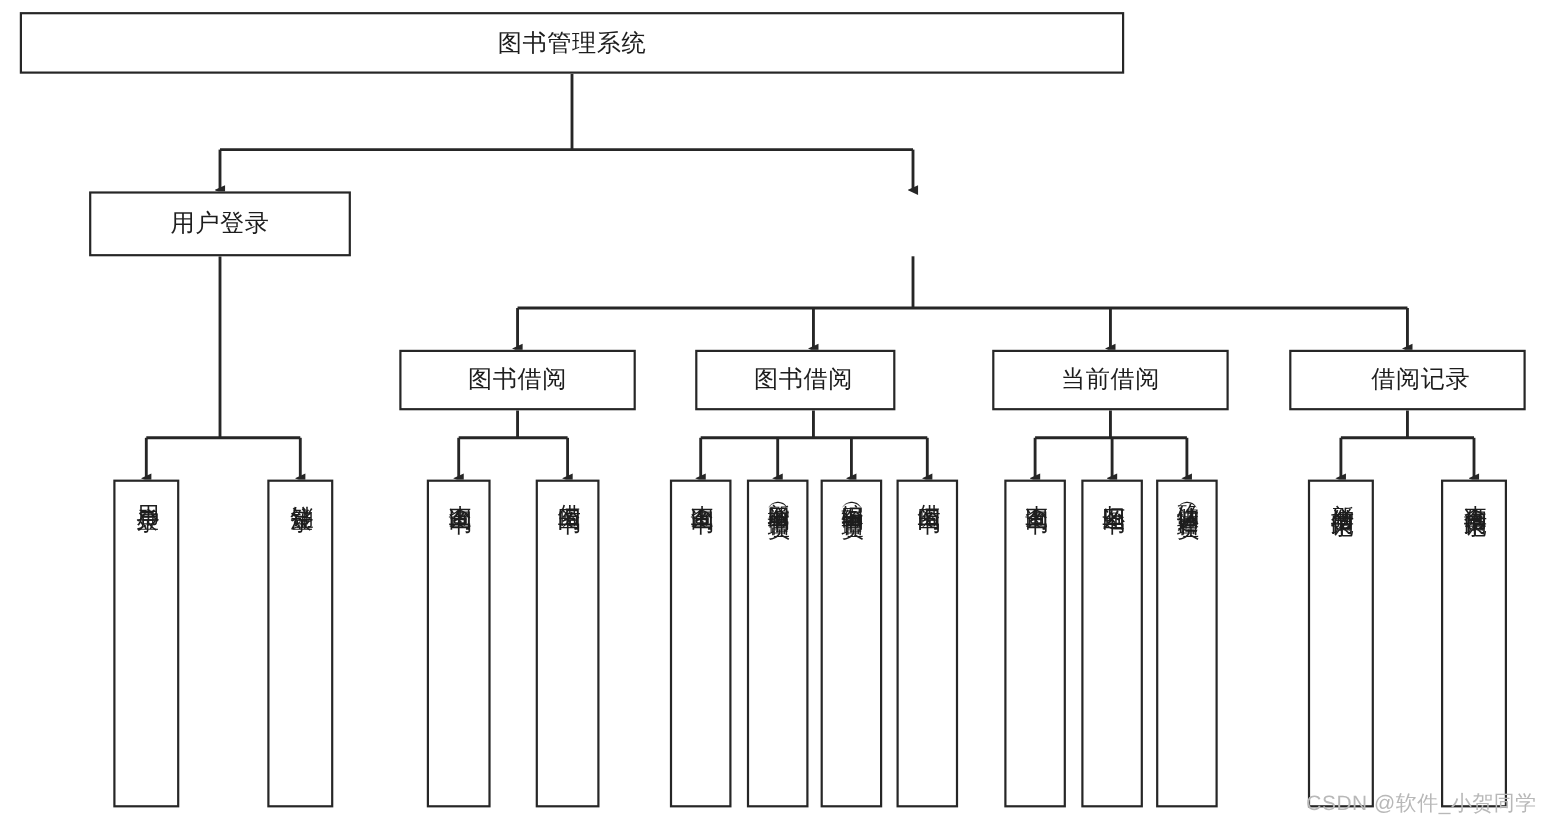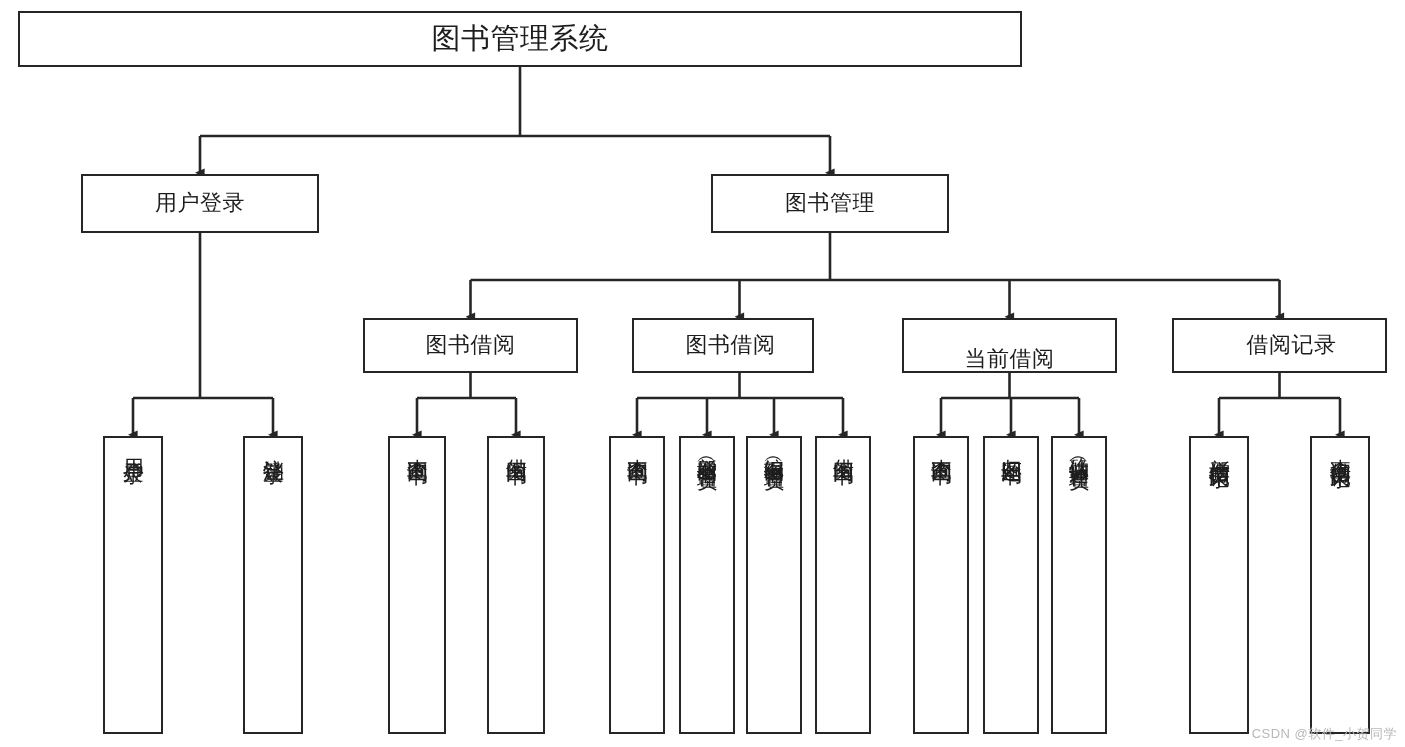--- a/index.html
+++ b/index.html
@@ -43,21 +43,21 @@
     color: #1d1d1d;
     letter-spacing: 0.5px;
     white-space: nowrap;
   }
   
   .h-node .node-label {
     font-size: 22px;
     line-height: 1.1;
   }
   .root.h-node .node-label {
-    font-size: 29px;
+    font-size: 22px;
     text-align: center;
   }
   
   .v-node {
     align-items: flex-start;
     justify-content: center;
     padding-top: 4px;
   }
   .v-node .node-label {
     writing-mode: vertical-rl;
@@ -69,21 +69,21 @@
     white-space: nowrap;
   }
   .v-node.tall .node-label {
     font-size: 20px;
     line-height: 1.34;
   }
   .watermark {
     position: absolute;
     right: 8px;
     bottom: 4px;
-    font-size: 13px;
+    font-size: 19px;
     color: #b8b8b8;
     letter-spacing: 0.5px;
     z-index: 5;
     white-space: nowrap;
   }
 </style>
 </head>
 <body>
 
 <div id="canvas">
@@ -132,33 +132,30 @@
   </svg>
 
   <div class="node root h-node" style="left:18px; top:11px; width:1004px; height:56px;">
     <span class="node-label">图书管理系统</span>
   </div>
 
   <div class="node h-node" style="left:81px; top:174px; width:238px; height:59px;">
     <span class="node-label">用户登录</span>
   </div>
 
-  <div class="node h-node" style="left:711px; top:174px; width:238px; height:59px;">
-    <span class="node-label">图书管理</span>
-  </div>
 
   <div class="node h-node" style="left:363px; top:318px; width:215px; height:55px;">
     <span class="node-label">图书借阅</span>
   </div>
 
   <div class="node h-node" style="left:632px; top:318px; width:182px; height:55px;padding-left:15px;">
     <span class="node-label">图书借阅</span>
   </div>
 
-  <div class="node h-node" style="left:902px; top:318px; width:215px; height:55px;align-items:flex-end;">
+  <div class="node h-node" style="left:902px; top:318px; width:215px; height:55px;">
     <span class="node-label">当前借阅</span>
   </div>
 
   <div class="node h-node" style="left:1172px; top:318px; width:215px; height:55px;padding-left:24px;">
     <span class="node-label">借阅记录</span>
   </div>
 
   <div class="node v-node" style="left:103px; top:436px; width:60px; height:298px;">
     <span class="node-label">用户登录</span>
   </div>

